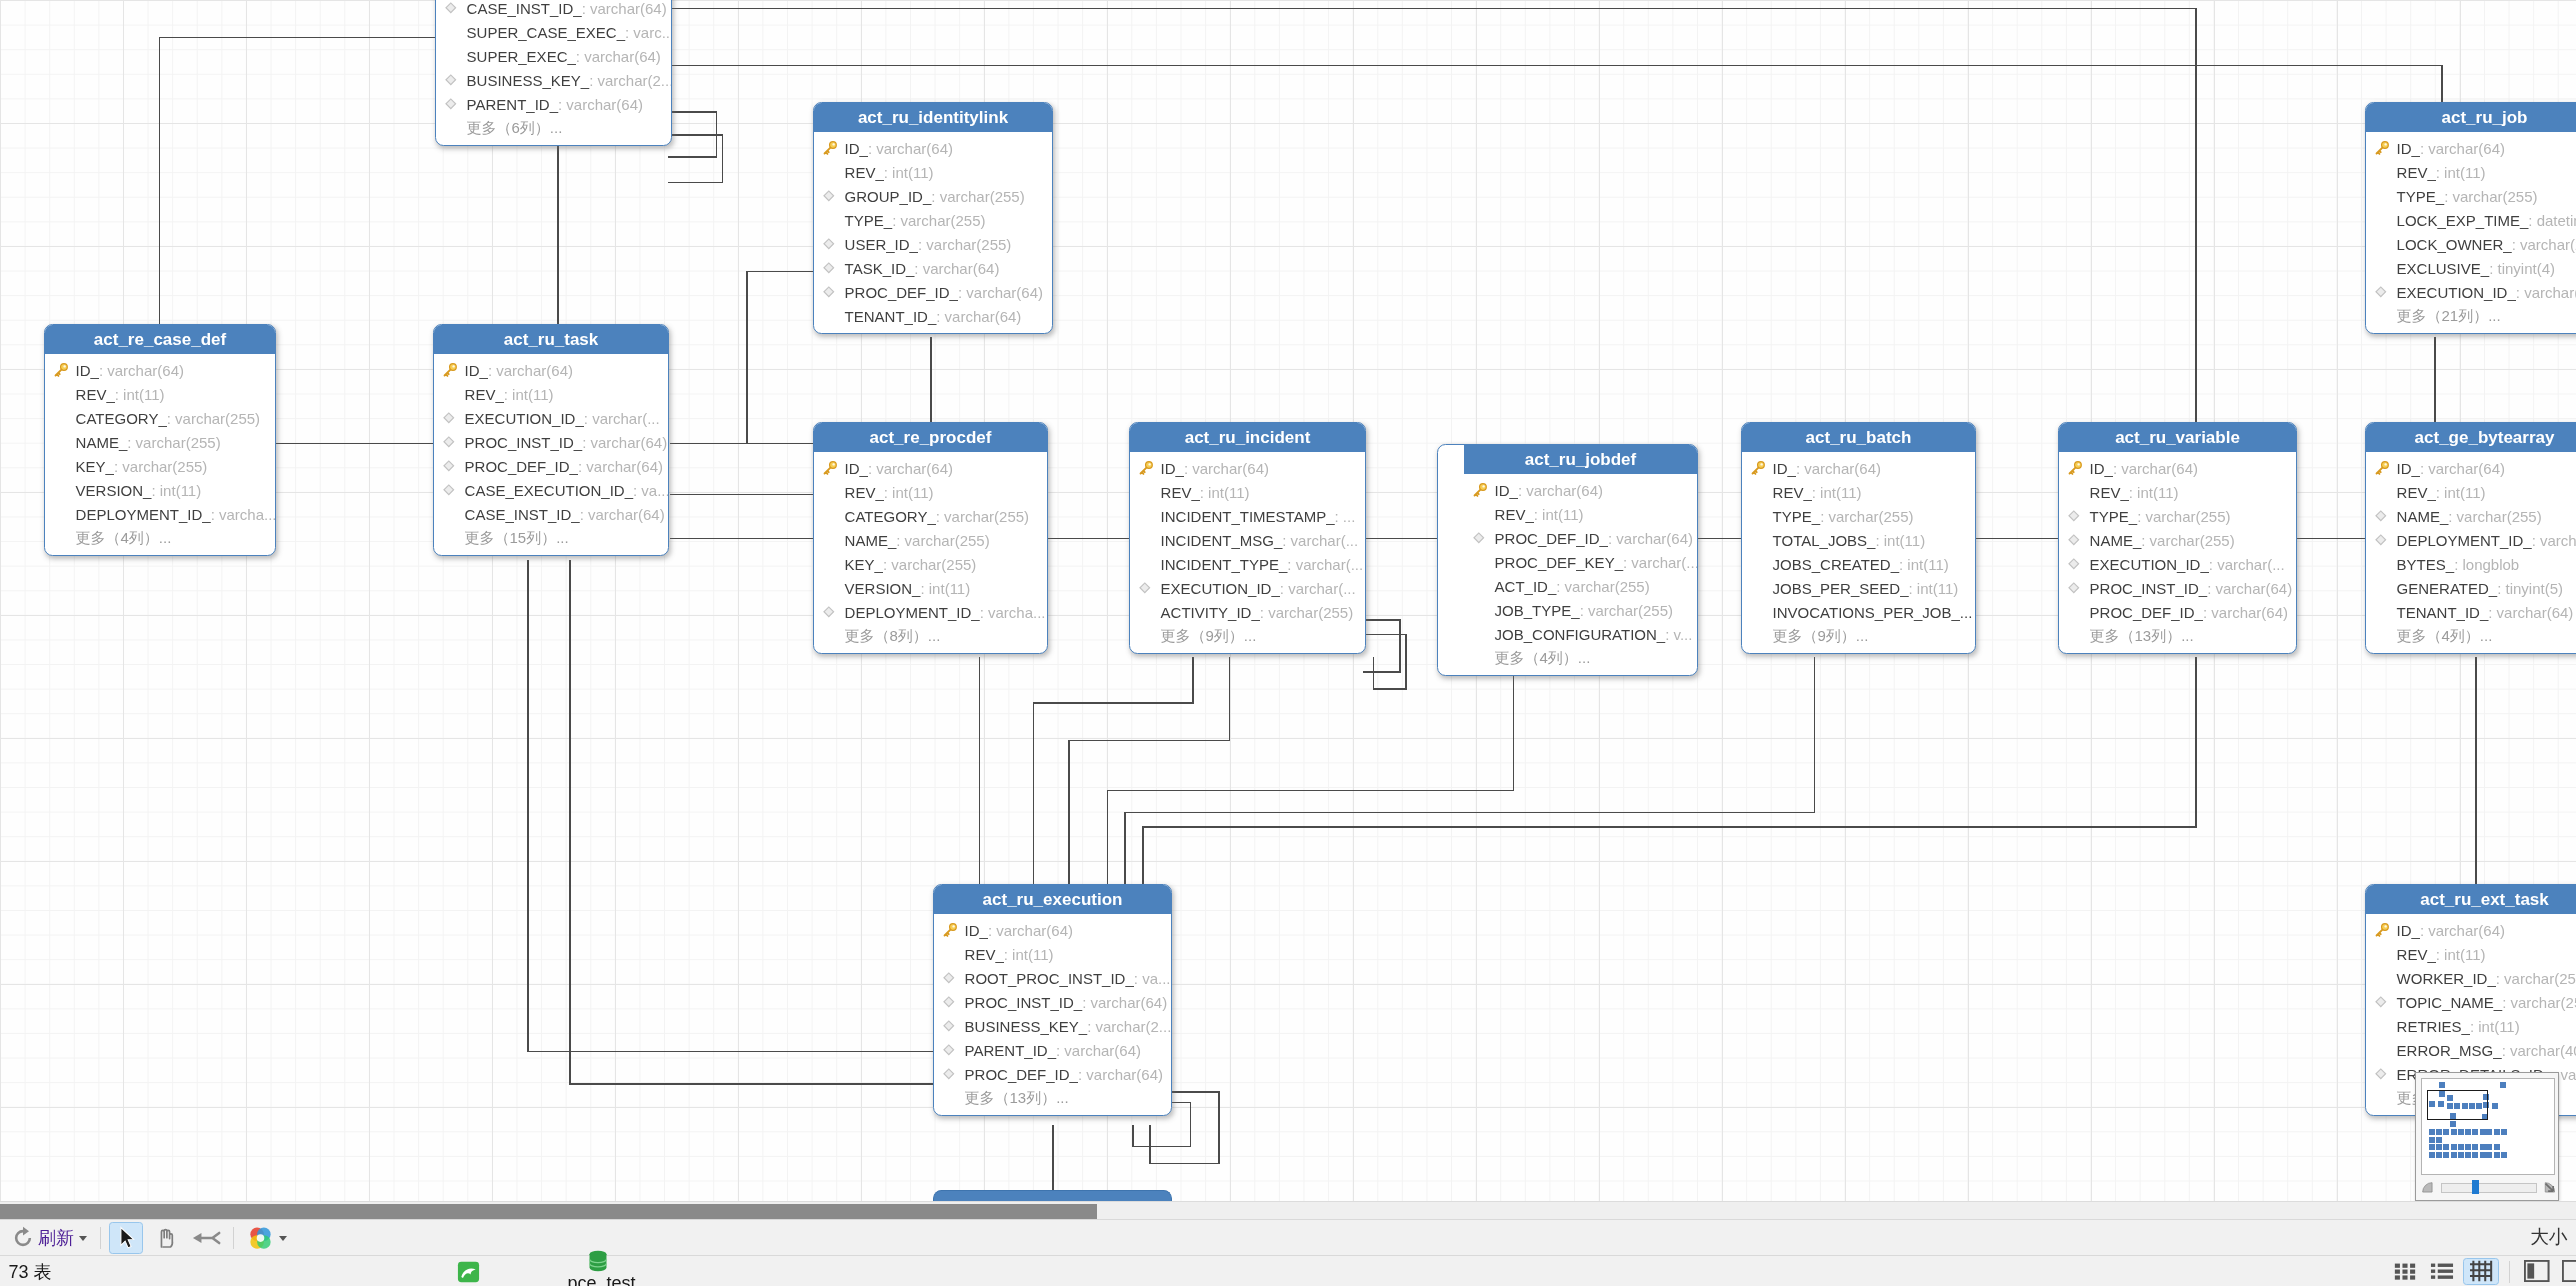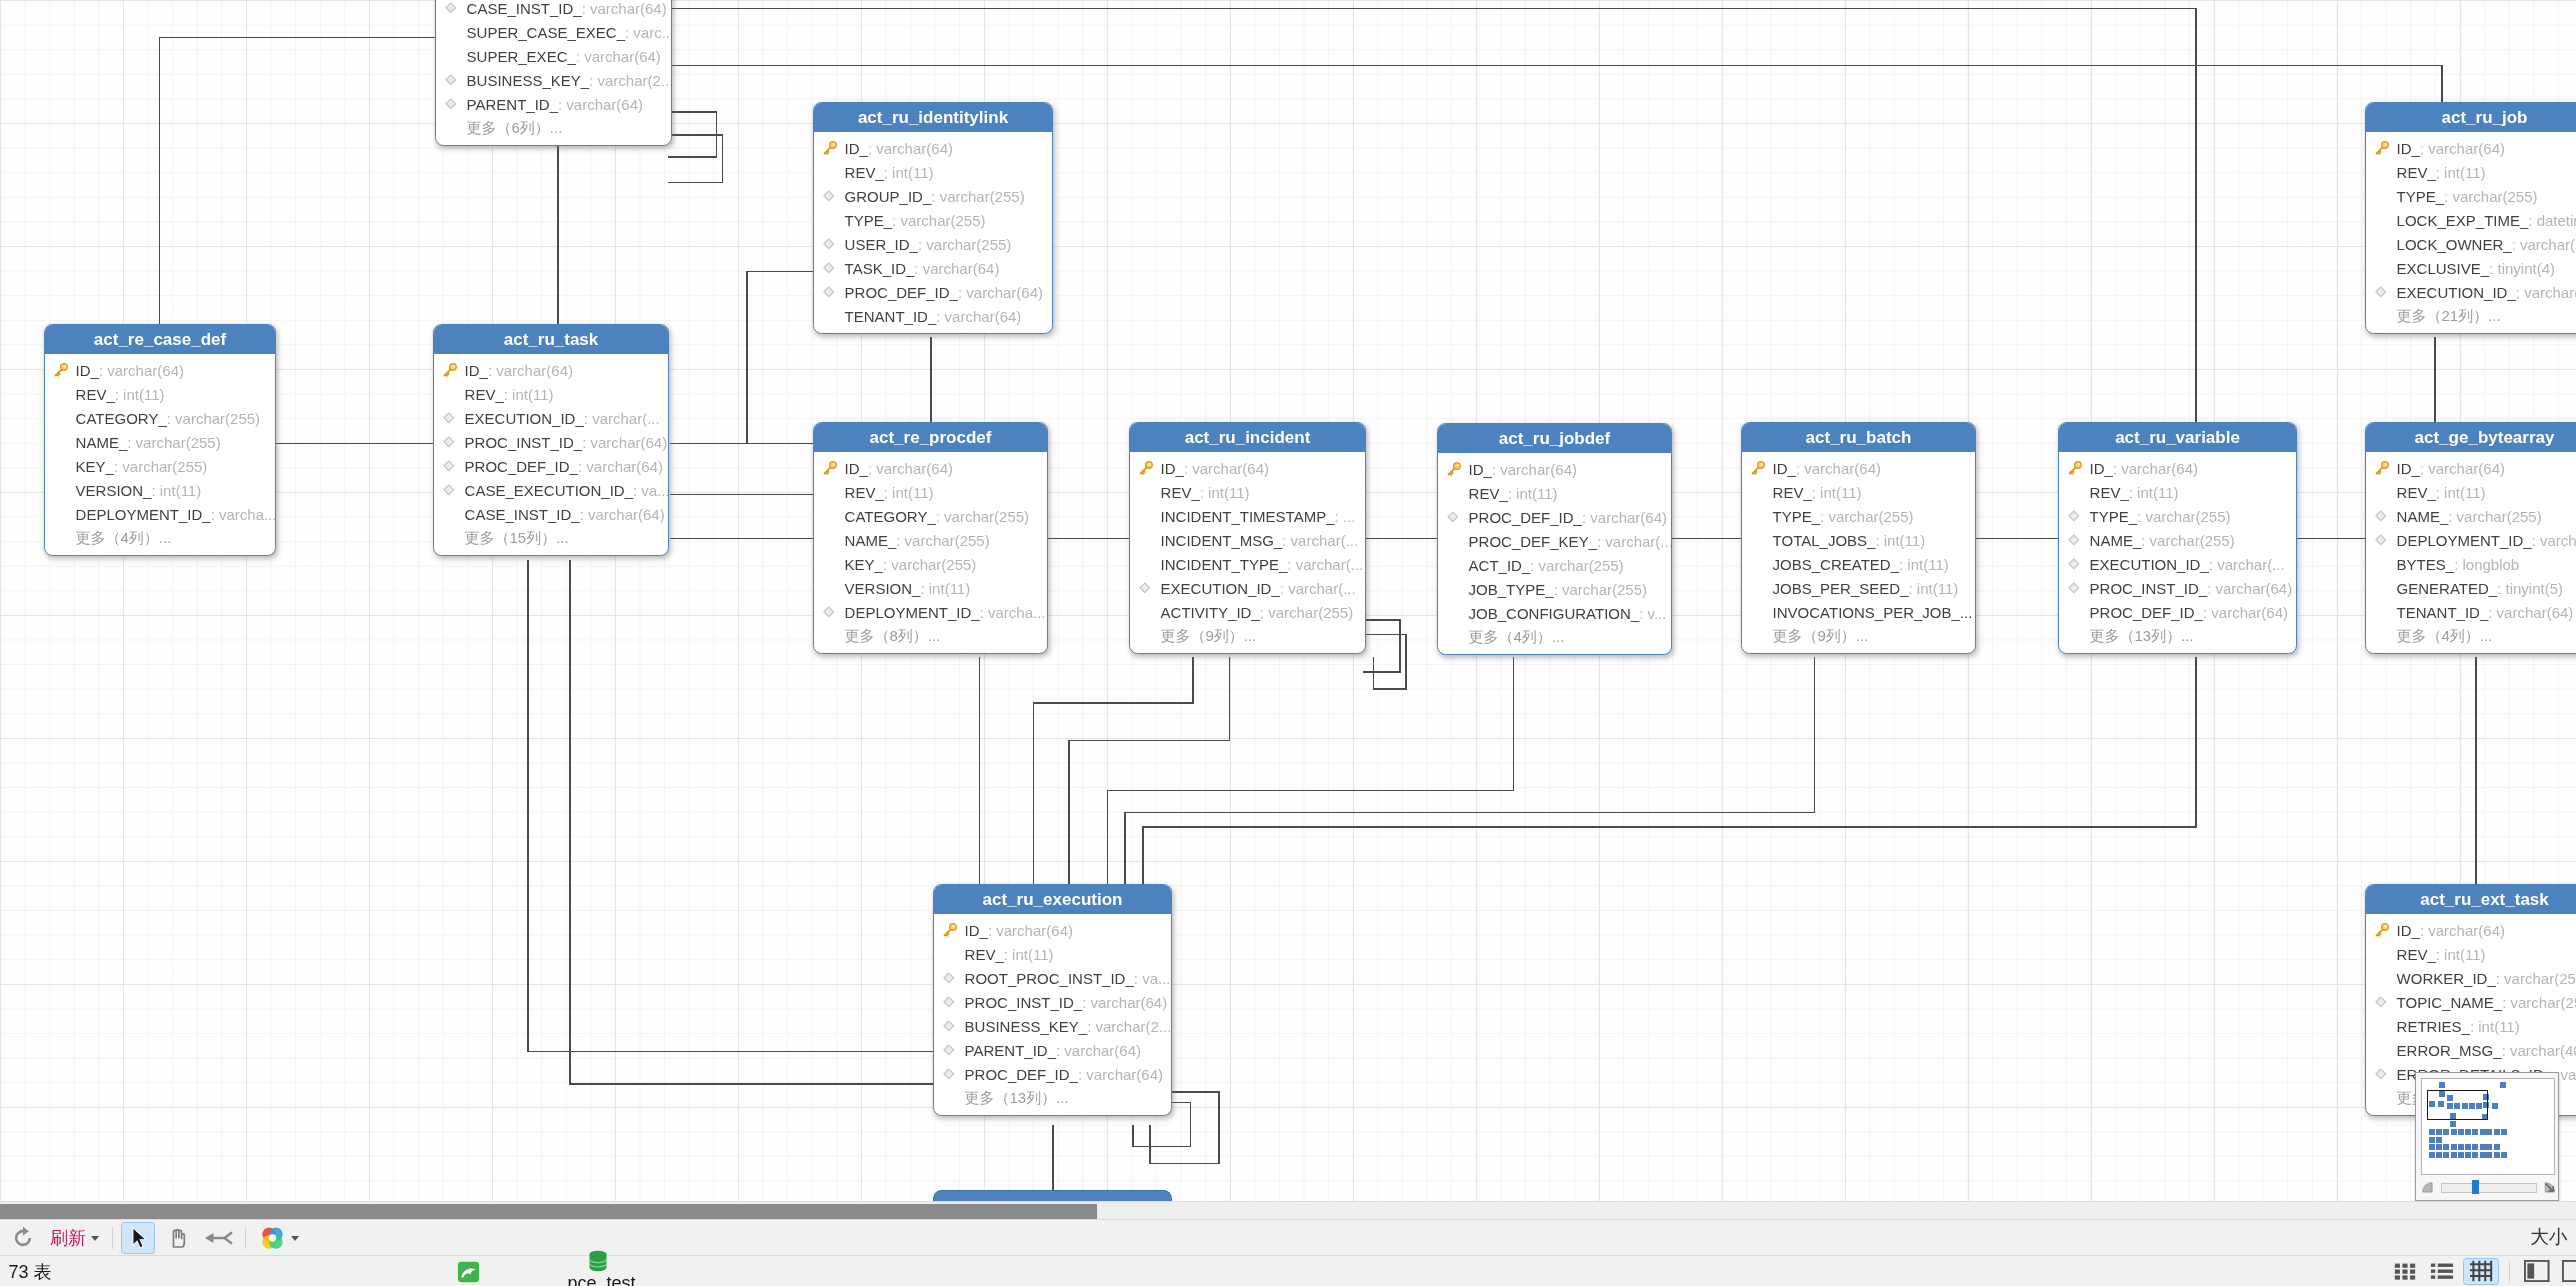--- a/index.html
+++ b/index.html
@@ -35,21 +35,21 @@
   
   #hscroll{position:absolute;left:0;top:1201px;width:2576px;height:18.7px;background:#efefef;border-top:0.8px solid #dcdcdc;z-index:4;}
   #hthumb{position:absolute;top:1.7px;height:15.3px;background:#8a8a8a;}
   #toolbar{position:absolute;left:0;top:1219px;width:2576px;height:36px;background:#f1f1f1;border-top:0.8px solid #d9d9d9;z-index:6;
     display:flex;align-items:center;}
   #statusbar{position:absolute;left:0;top:1255px;width:2576px;height:31px;background:#f1f1f1;border-top:0.8px solid #d9d9d9;z-index:6;
     display:flex;align-items:center;font-size:18px;color:#1a1a1a;}
   .tb-sep{width:0.8px;height:22px;background:#d2d2d2;margin:0 8.5px;}
   .tb-btn{display:flex;align-items:center;padding:2.5px 4.2px;border-radius:3.4px;}
   .tb-btn.sel{background:#cfe6f9;border:0.8px solid #98c6ec;}
-  .tb-label{font-size:18px;color:#be185d;margin-left:15px;}
+  .tb-label{font-size:18px;color:#4c1d95;margin-left:3px;}
   .caret{width:0;height:0;border-left:4.2px solid transparent;border-right:4.2px solid transparent;border-top:5.1px solid #555;margin-left:5.1px;}
   .sb-btn{display:flex;align-items:center;justify-content:center;width:34px;height:25.4px;border-radius:3.4px;margin:0 1.7px;}
   .sb-btn.sel{background:#cfe6f9;border:0.8px solid #98c6ec;}
   #size-label{position:absolute;right:8.5px;top:1224px;font-size:18.7px;color:#333;z-index:7;}
   .spacer{flex:1;}
 </style>
 </head>
 <body>
 
 <div id="stage">
@@ -455,21 +455,21 @@
               <span class="tp"> : varchar(...</span>
             </div>
             <div class="row">
               <span class="ic"></span>
               <span class="nm">ACTIVITY_ID_</span>
               <span class="tp"> : varchar(255)</span>
             </div>
             <div class="row more">更多（9列）...</div>
           </div>
         </div>
-        <div class="tbl" style="left: 1437px; top: 423px; width: 233px;">
+        <div class="tbl" style="left: 1437px; top: 444px; width: 233px; padding-left: 26px;">
           <div class="tbl-h">act_ru_jobdef</div>
           <div class="tbl-b">
             <div class="row">
               <span class="ic">
                 <svg width="16" height="16" viewBox="0 0 19 19">
                   <circle cx="13" cy="6" r="4" fill="#f7ce53" stroke="#d89a20" stroke-width="1.4"></circle>
                   <circle cx="13.8" cy="5.2" r="1.4" fill="#fff" opacity="0.85"></circle>
                   <path d="M10 9 L3 16 M4.5 14.5 L6.5 16.5 M6.3 12.7 L8 14.4" stroke="#d89a20" stroke-width="2.2" stroke-linecap="round"></path>
                 </svg>
               </span>

